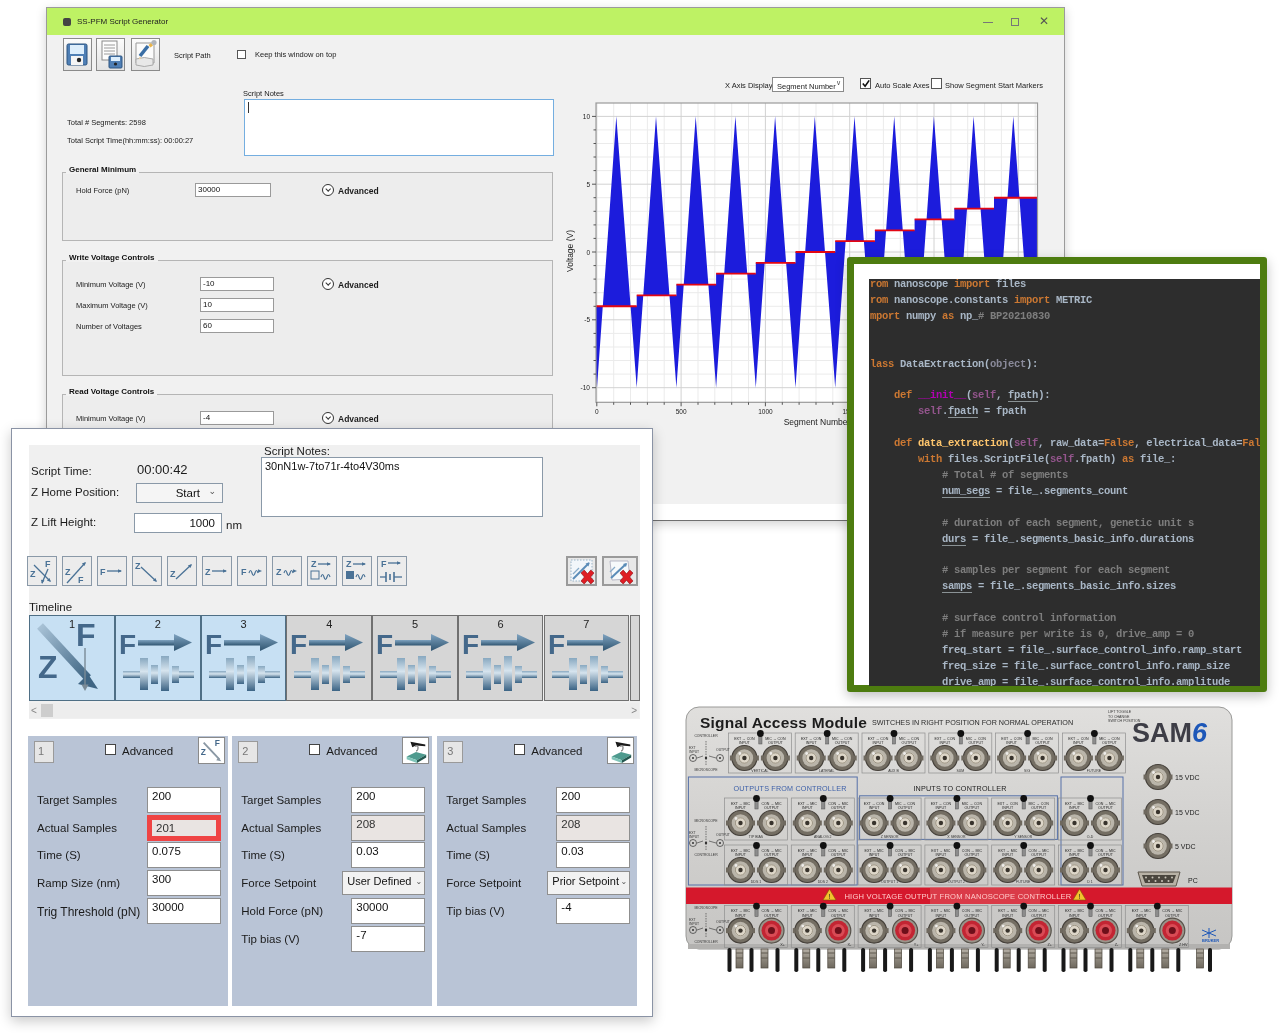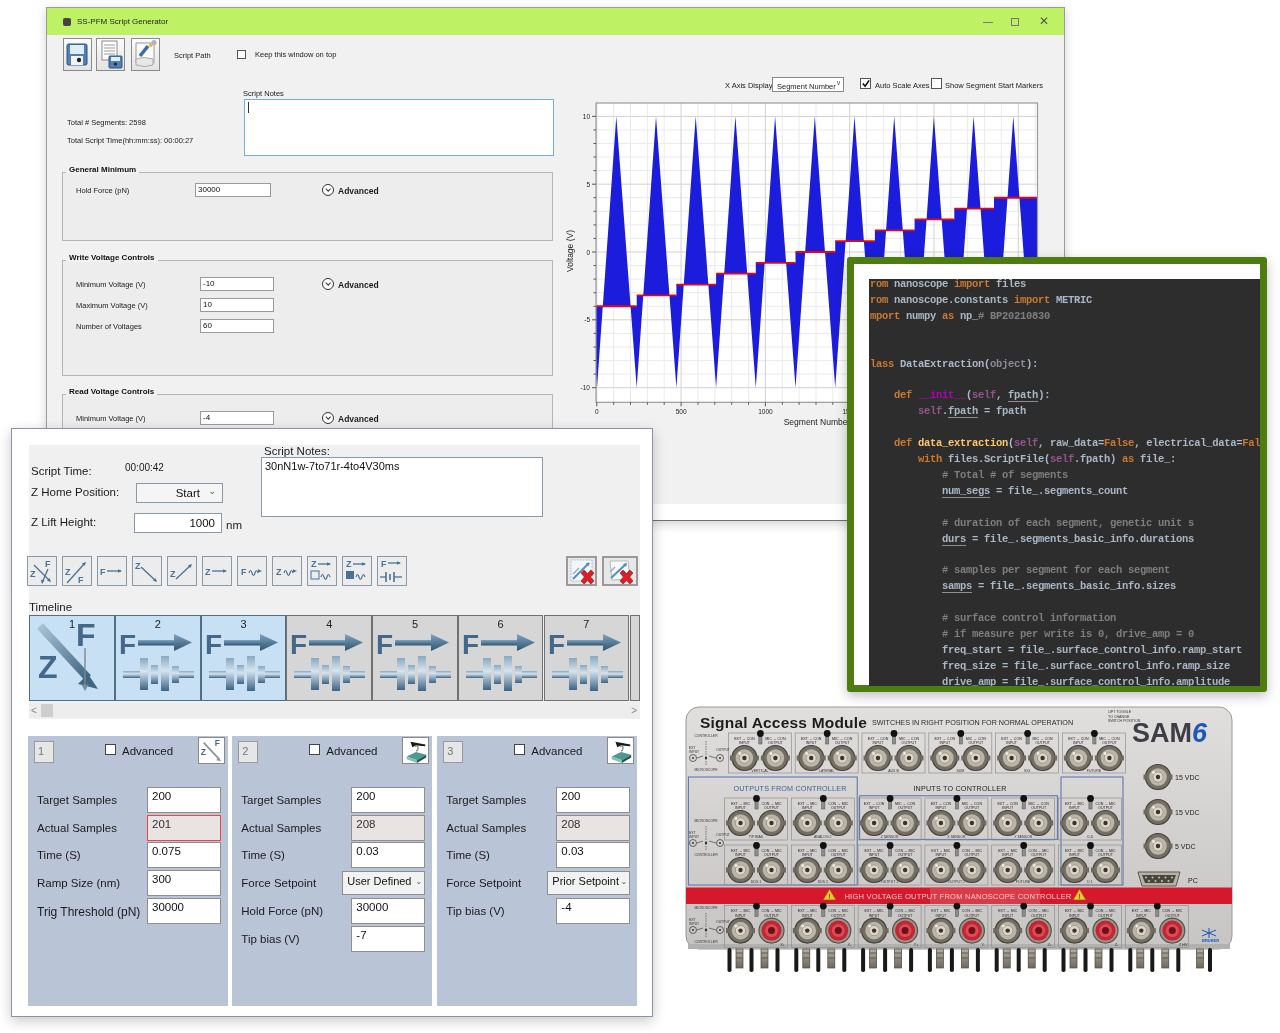--- a/index.html
+++ b/index.html
@@ -142,21 +142,21 @@
             <span style="color:#7e7e7e"># surface control information</span>
             <span style="color:#7e7e7e"># if measure per write is 0, drive_amp = 0</span>
             freq_start = file_.surface_control_info.ramp_start
             freq_size = file_.surface_control_info.ramp_size
             drive_amp = file_.surface_control_info.amplitude</pre>
     </div>
   </div>
 <div class="abs" style="left:11px;top:428px;width:642px;height:589px;background:#fff;border:1.5px solid #8a93a5;box-shadow:0 4px 12px rgba(0,0,0,0.22)">
     <div class="abs" style="left:17px;top:16px;width:611px;height:274px;background:#f0f0f0"></div>
     <div class="lbl" style="left:19px;top:36px;font-size:11.5px">Script Time:</div>
-    <div class="lbl" style="left:113px;top:33px;font-size:10px">00:00:42</div>
+    <div class="lbl" style="left:125px;top:33px;font-size:13px">00:00:42</div>
     <div class="lbl" style="left:19px;top:57px;font-size:11.5px">Z Home Position:</div>
     <div class="abs" style="left:124px;top:54px;width:87px;height:20px;background:#f5f5f5;border:1px solid #8a99a8;font-size:11.5px;color:#111">
       <span style="position:absolute;right:22px;top:3px">Start</span>
       <span style="position:absolute;right:6px;top:2px;color:#555;font-size:9px">⌄</span>
     </div>
     <div class="lbl" style="left:19px;top:87px;font-size:11.5px">Z Lift Height:</div>
     <div class="abs" style="left:122px;top:84px;width:88px;height:20px;background:#fff;border:1px solid #8a99a8;font-size:11.5px;color:#111">
       <span style="position:absolute;right:6px;top:3px">1000</span>
     </div>
     <div class="lbl" style="left:214px;top:90px;font-size:11.5px">nm</div>
@@ -424,21 +424,21 @@
       <div class="lbl" style="left:94px;top:9px;font-size:11.5px">Advanced</div>
       <div style="position:absolute;left:170px;top:1px;width:27px;height:27px;background:#fff;border:1px solid #8a8a8a"><svg width="26" height="26" viewBox="0 0 28 28">
           <text x="2" y="18" font-size="9" font-weight="bold" fill="#44688a" font-family="Liberation Sans">Z</text>
           <text x="17" y="9" font-size="9" font-weight="bold" fill="#44688a" font-family="Liberation Sans">F</text>
           <line x1="5" y1="5" x2="22" y2="23" stroke="#8a98a4" stroke-width="2"></line>
           <path d="M24 25 l-5.5 -1 2.5 -3 Z" fill="#8a98a4"></path>
         </svg></div>
       <div class="lbl" style="left:9px;top:58px;font-size:11.5px">Target Samples</div>
       <div style="position:absolute;left:119px;top:51px;width:74px;height:26px;background:#fff;border:1px solid #8f8f8f;font-size:11.5px;color:#111;padding:2px 0 0 4px">200</div>
       <div class="lbl" style="left:9px;top:85.7px;font-size:11.5px">Actual Samples</div>
-      <div style="position:absolute;left:119px;top:78.7px;width:74px;height:26px;background:#e9e4e2;border:1px solid #ef4444;font-size:11.5px;color:#333;padding:2px 0 0 4px">201</div>
+      <div style="position:absolute;left:119px;top:78.7px;width:74px;height:26px;background:#e9e4e2;border:5px solid #ef4444;font-size:11.5px;color:#333;padding:2px 0 0 4px">201</div>
       <div class="lbl" style="left:9px;top:113.4px;font-size:11.5px">Time (S)</div>
       <div style="position:absolute;left:119px;top:106.4px;width:74px;height:26px;background:#fff;border:1px solid #8f8f8f;font-size:11.5px;color:#111;padding:2px 0 0 4px">0.075</div>
       <div class="lbl" style="left:9px;top:141.1px;font-size:11.5px">Ramp Size (nm)</div>
       <div style="position:absolute;left:119px;top:134.1px;width:74px;height:26px;background:#fff;border:1px solid #8f8f8f;font-size:11.5px;color:#111;padding:2px 0 0 4px">300</div>
       <div class="lbl" style="left:9px;top:168.79999999999998px;font-size:12px">Trig Threshold (pN)</div>
       <div style="position:absolute;left:119px;top:161.79999999999998px;width:74px;height:26px;background:#fff;border:1px solid #8f8f8f;font-size:11.5px;color:#111;padding:2px 0 0 4px">30000</div>
     </div>
     <div class="abs" style="left:220.3px;top:307px;width:200px;height:270px;background:#b9c4d6">
       <div style="position:absolute;left:6px;top:5px;width:20px;height:22px;background:#e6e6e6;border:1px solid #9a9a9a;font-size:11px;color:#777;padding:3px 0 0 3px">2</div>
       <div class="cb" style="left:77px;top:8px;border-color:#444"></div>

